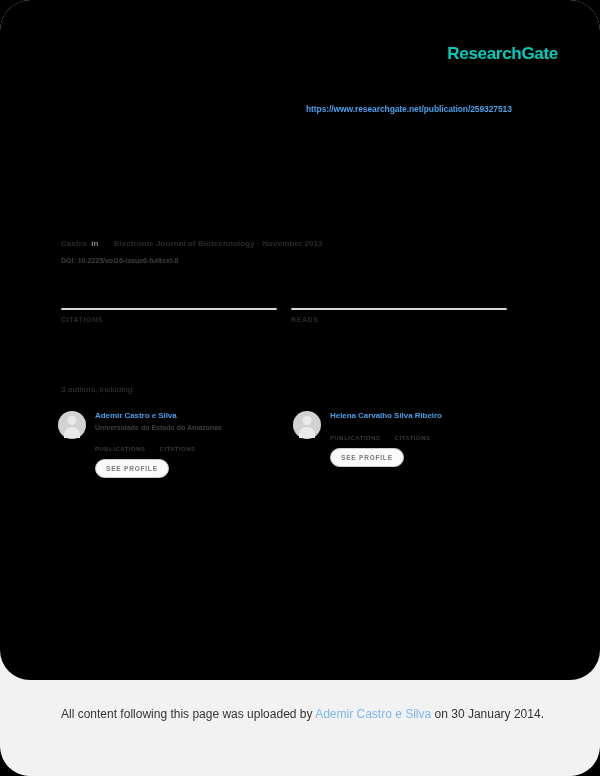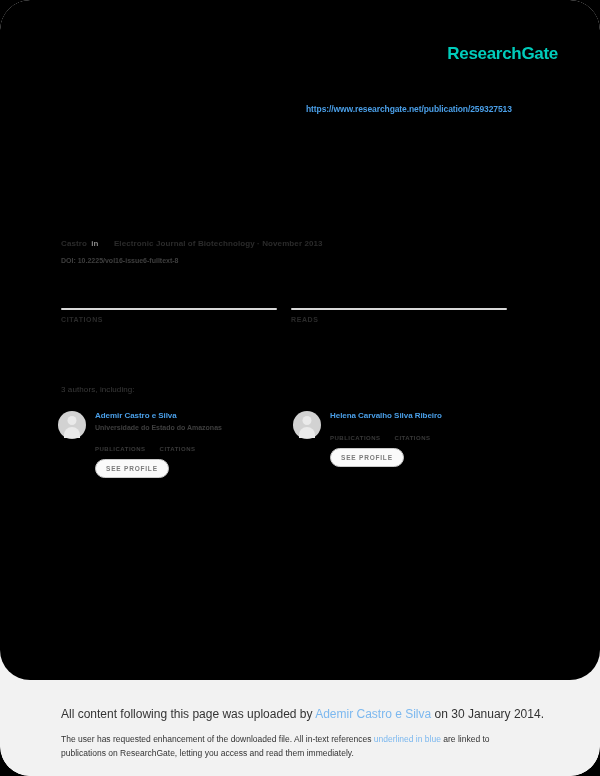--- a/index.html
+++ b/index.html
@@ -306,19 +306,16 @@
     </div>
 
   </div>
 
   <div class="footer">
 
     <div class="footer-line1">
       <span>All content following this page was uploaded by </span><a href="#">Ademir Castro e Silva</a><span> on 30 January 2014.</span>
     </div>
 
-    <div class="footer-para">
-      <span>The user has requested enhancement of the downloaded file. All in-text references </span><span class="blue">underlined in blue</span><span> are linked to publications on ResearchGate, letting you access and read them immediately.</span>
-    </div>
 
   </div>
 
 </div>
 
 </body></html>

